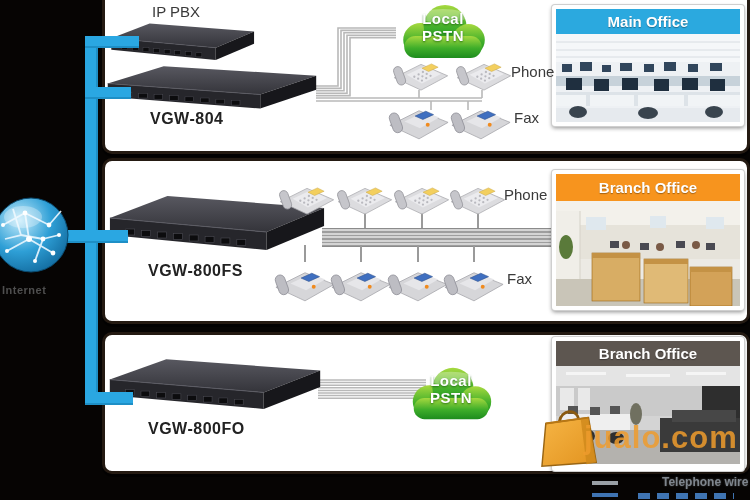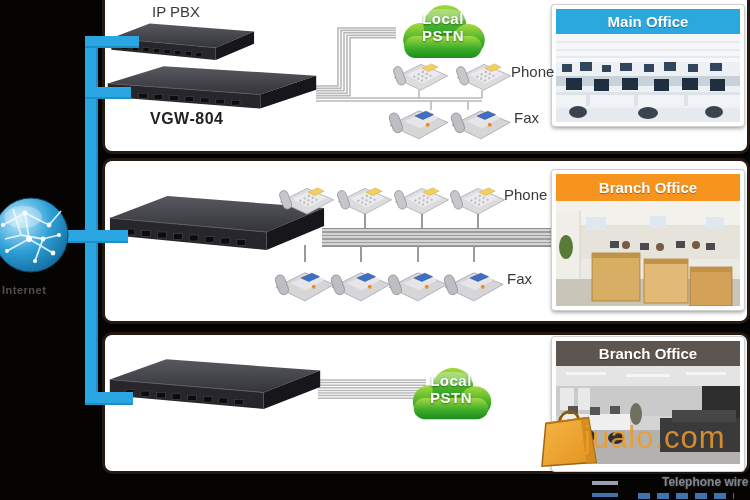--- a/index.html
+++ b/index.html
@@ -30,21 +30,21 @@
   .banner-gray{background:#5d5650;}
   .office svg{display:block;}
   
   .band{position:absolute;left:322px;top:228px;width:230px;height:17px;z-index:2;
         background:repeating-linear-gradient(180deg,#d4d4d4 0 2px,#9e9e9e 2px 3.6px);
         border-top:1px solid #8b8b8b;border-bottom:1px solid #8b8b8b;}
   .stub{position:absolute;width:2px;background:#9a9a9a;z-index:2;}
   .wires{position:absolute;z-index:2;}
   .icon{position:absolute;z-index:4;}
   
-  .wm-text{position:absolute;left:584px;top:420px;font-size:31px;font-weight:normal;
+  .wm-text{position:absolute;left:584px;top:420px;font-size:31px;font-weight:bold;
            letter-spacing:1px;color:#ef9c2d;opacity:.85;z-index:9;}
   
   .legend-dash{position:absolute;height:4px;z-index:4;}
   .legend-text{position:absolute;font-size:12px;font-weight:bold;color:#7e858d;
                text-shadow:0 0 2px #444;z-index:4;margin-left:24px;}
   .legend-blobs{position:absolute;left:638px;top:493px;width:96px;height:6px;z-index:4;
                 background:repeating-linear-gradient(90deg,#3f74b2 0 12px,transparent 12px 19px);}
 </style>
 </head>
 <body>
@@ -255,20 +255,21 @@
           <ellipse cx="22" cy="78" rx="9" ry="6"></ellipse>
           <ellipse cx="92" cy="79" rx="10" ry="6"></ellipse>
           <ellipse cx="158" cy="78" rx="9" ry="6"></ellipse>
         </g>
     </svg>
   </div>
 
   <svg class="icon" style="left:102px;top:188px;" width="228" height="74" viewBox="0 0 230 74" preserveAspectRatio="none">
       <use href="#sym-device"></use>
     </svg>
+  <div class="dev-label" style="left:148px;top:262px;">VGW-800FS</div>
 
   <div class="band"></div>
   <div class="stub" style="left:306px;top:213px;height:15px;"></div>
   <div class="stub" style="left:364px;top:213px;height:15px;"></div>
   <div class="stub" style="left:421px;top:213px;height:15px;"></div>
   <div class="stub" style="left:477px;top:213px;height:15px;"></div>
   <div class="stub" style="left:304px;top:245px;height:17px;"></div>
   <div class="stub" style="left:360px;top:245px;height:17px;"></div>
   <div class="stub" style="left:417px;top:245px;height:17px;"></div>
   <div class="stub" style="left:473px;top:245px;height:17px;"></div>
@@ -336,20 +337,21 @@
           <rect x="36" y="52" width="48" height="5"></rect>
           <rect x="88" y="58" width="44" height="5"></rect>
           <rect x="134" y="66" width="42" height="5"></rect>
         </g>
     </svg>
   </div>
 
   <svg class="icon" style="left:102px;top:352px;" width="224" height="68" viewBox="0 0 230 74" preserveAspectRatio="none">
       <use href="#sym-device"></use>
     </svg>
+  <div class="dev-label" style="left:148px;top:420px;">VGW-800FO</div>
 
   <svg class="wires" style="left:318px;top:378px;" width="110" height="26">
     <g stroke="#b8b8b8" stroke-width="1.5">
       <line x1="0" y1="2" x2="108" y2="2"></line>
         <line x1="0" y1="4.6" x2="108" y2="4.6"></line>
       <line x1="0" y1="7.2" x2="108" y2="7.2"></line>
         <line x1="0" y1="9.8" x2="108" y2="9.8"></line>
       <line x1="0" y1="12.4" x2="108" y2="12.4"></line>
         <line x1="0" y1="15" x2="108" y2="15"></line>
       <line x1="0" y1="17.6" x2="108" y2="17.6"></line>

